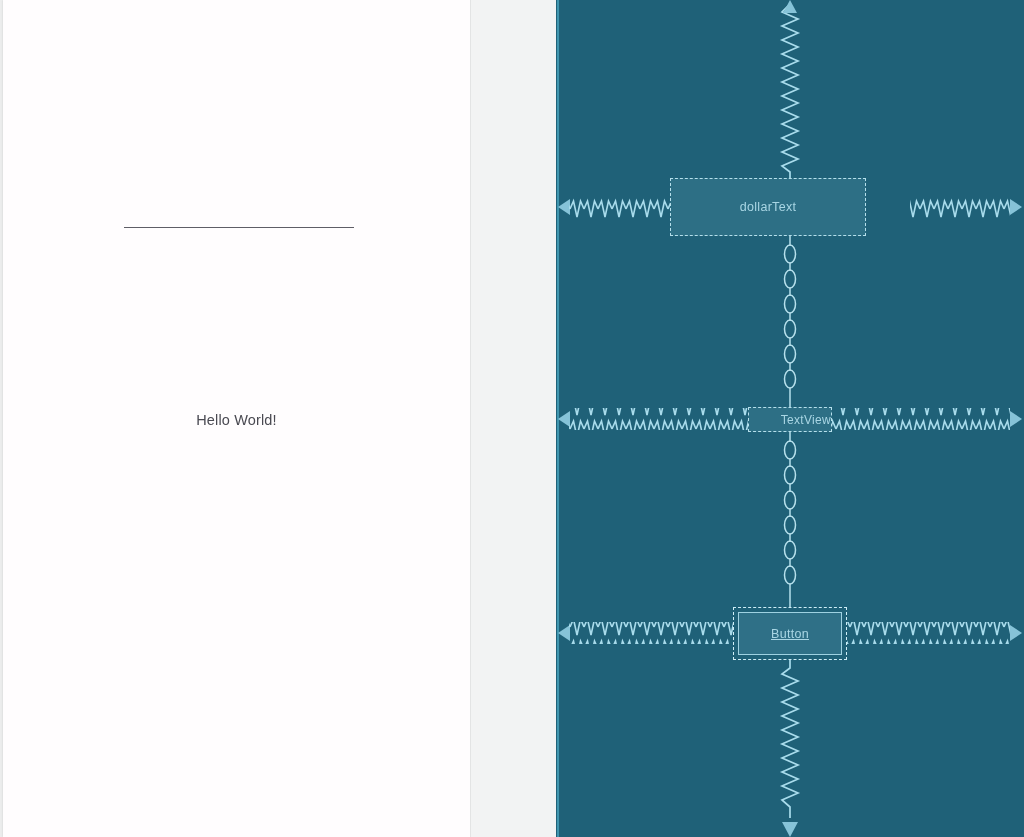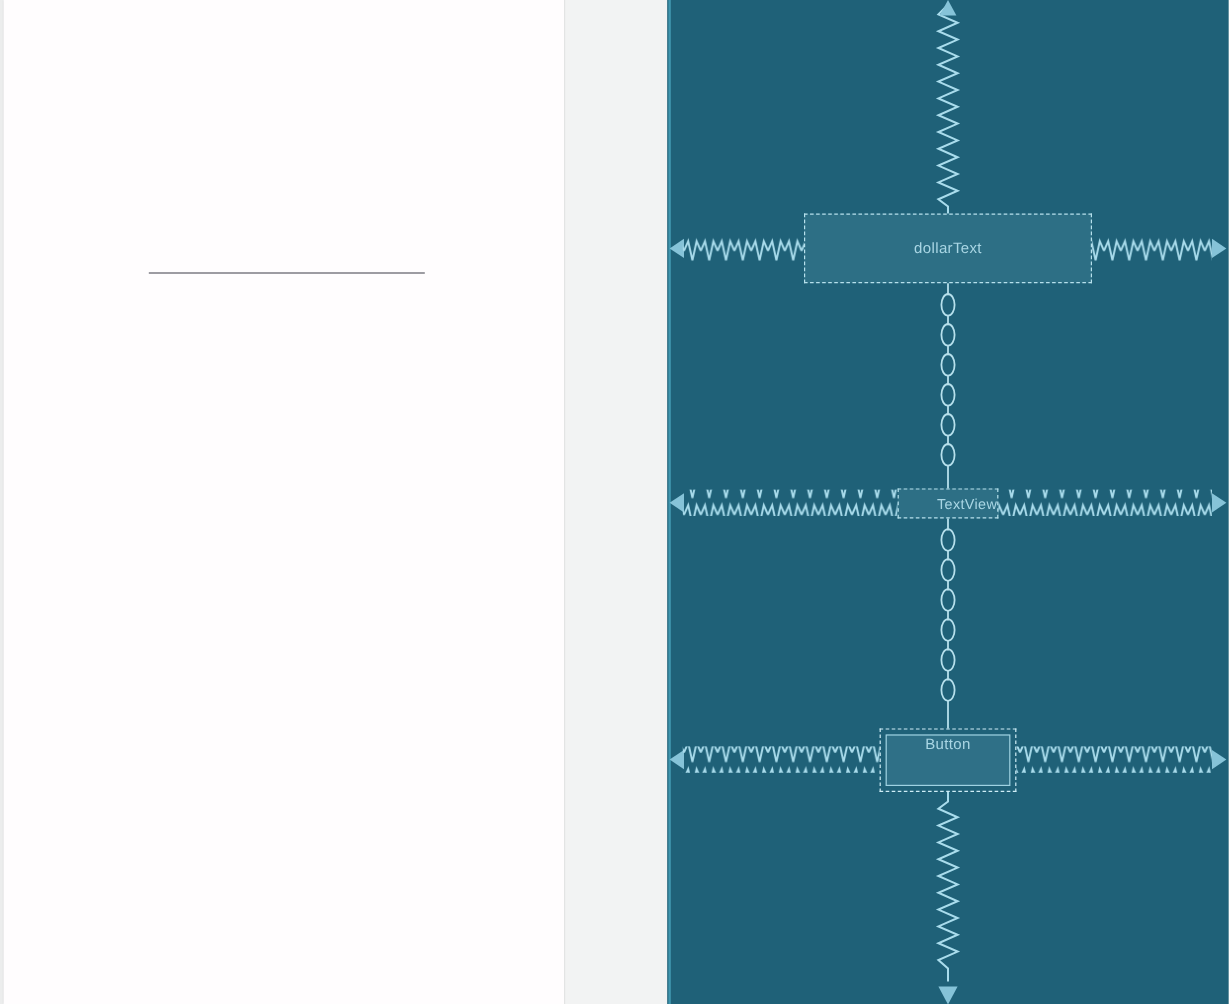--- a/index.html
+++ b/index.html
@@ -138,36 +138,39 @@
     background: transparent;
     padding: 4px;
   }
   .widget.selected .inner {
     width: 100%;
     height: 100%;
     box-sizing: border-box;
     border: 1.5px solid #9fd2e2;
     background: rgba(120, 185, 205, 0.18);
     display: flex;
+    align-items: center;
     justify-content: center;
-  }
-
-  #w-dollarText { left: 114px; top: 178px; width: 240px; height: 58px; font-size: 12.5px; }
+    text-decoration: underline;
+  }
+
+  #w-dollarText { left: 114px; top: 178px; width: 196px; height: 58px; font-size: 12.5px; }
   #w-textView   { left: 192px; top: 407px; width: 84px;  height: 25px; font-size: 12px; justify-content: flex-end; }
   #w-button     { left: 177px; top: 607px; width: 114px; height: 53px; font-size: 12.5px; }
 </style>
 </head>
 <body>
 
 <div id="root">
 
   <div class="device-preview">
 
     <input class="edit-text" type="text" placeholder="" value="" style="">
 
+    <div class="hello-label">Hello World!</div>
 
   </div>
 
   <div class="gutter">
     <div class="gutter-line-left"></div>
   </div>
 
   <div class="blueprint">
     <div class="blueprint-guide-left"></div>
 

